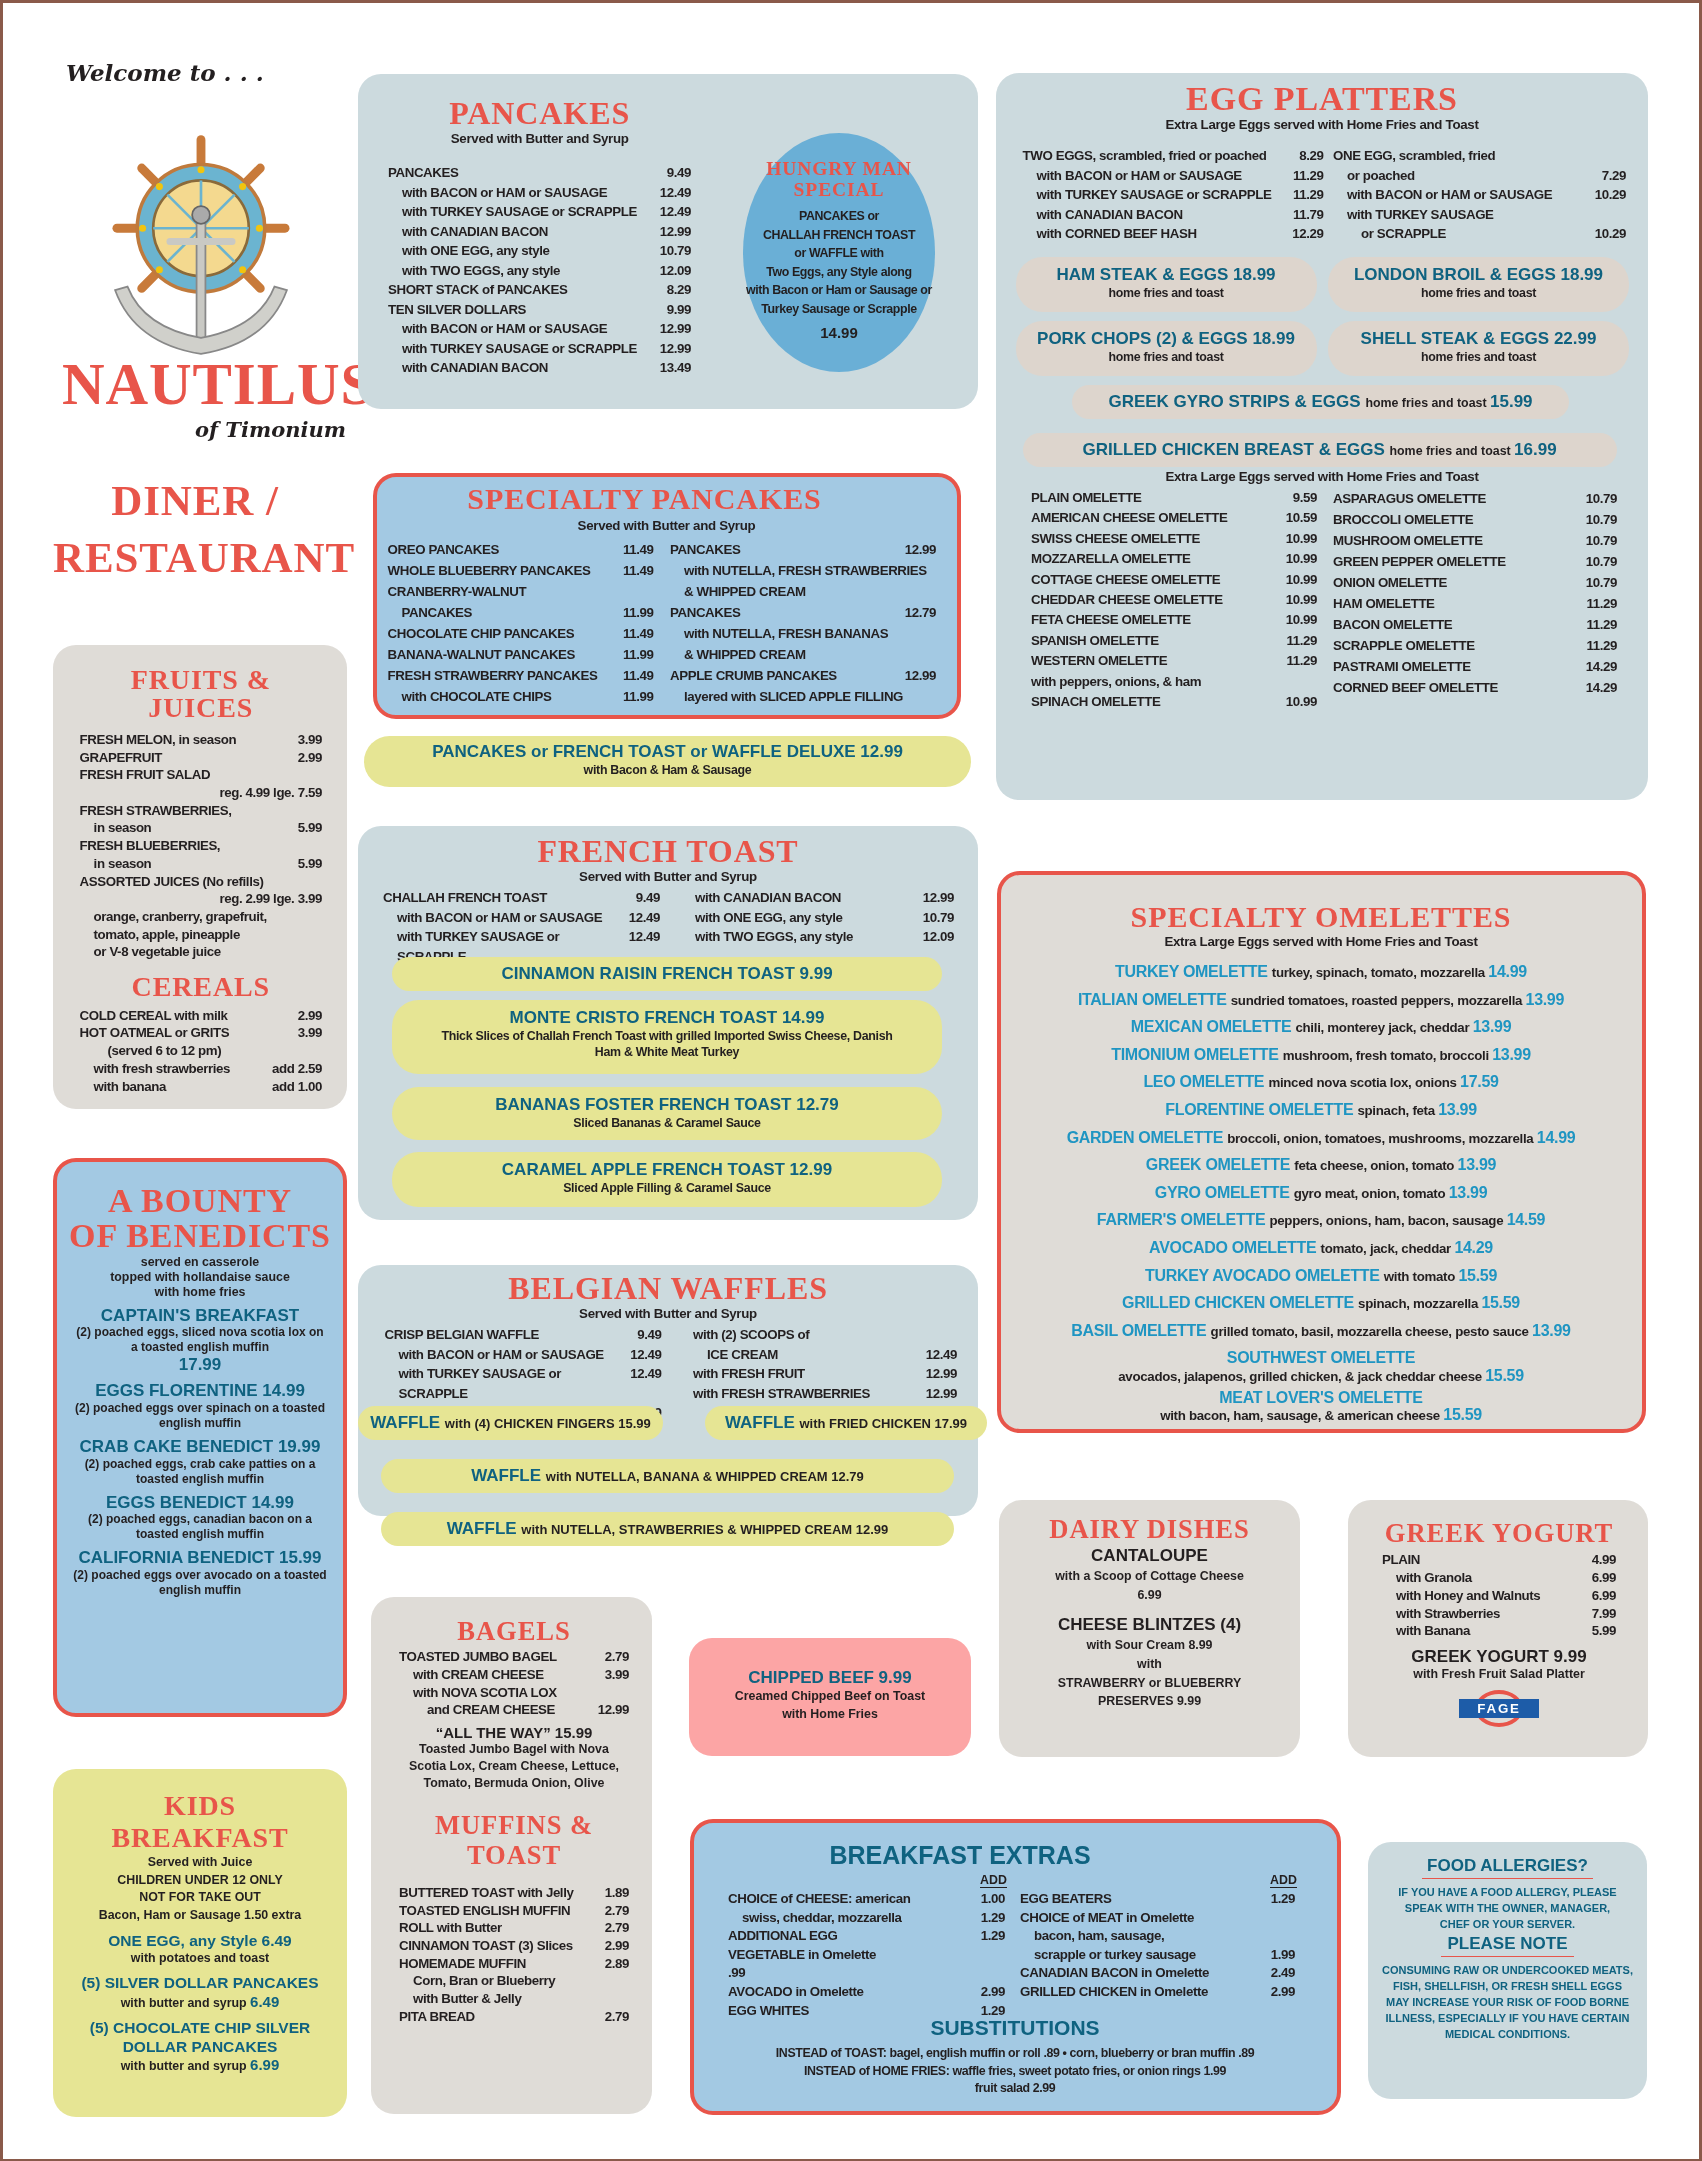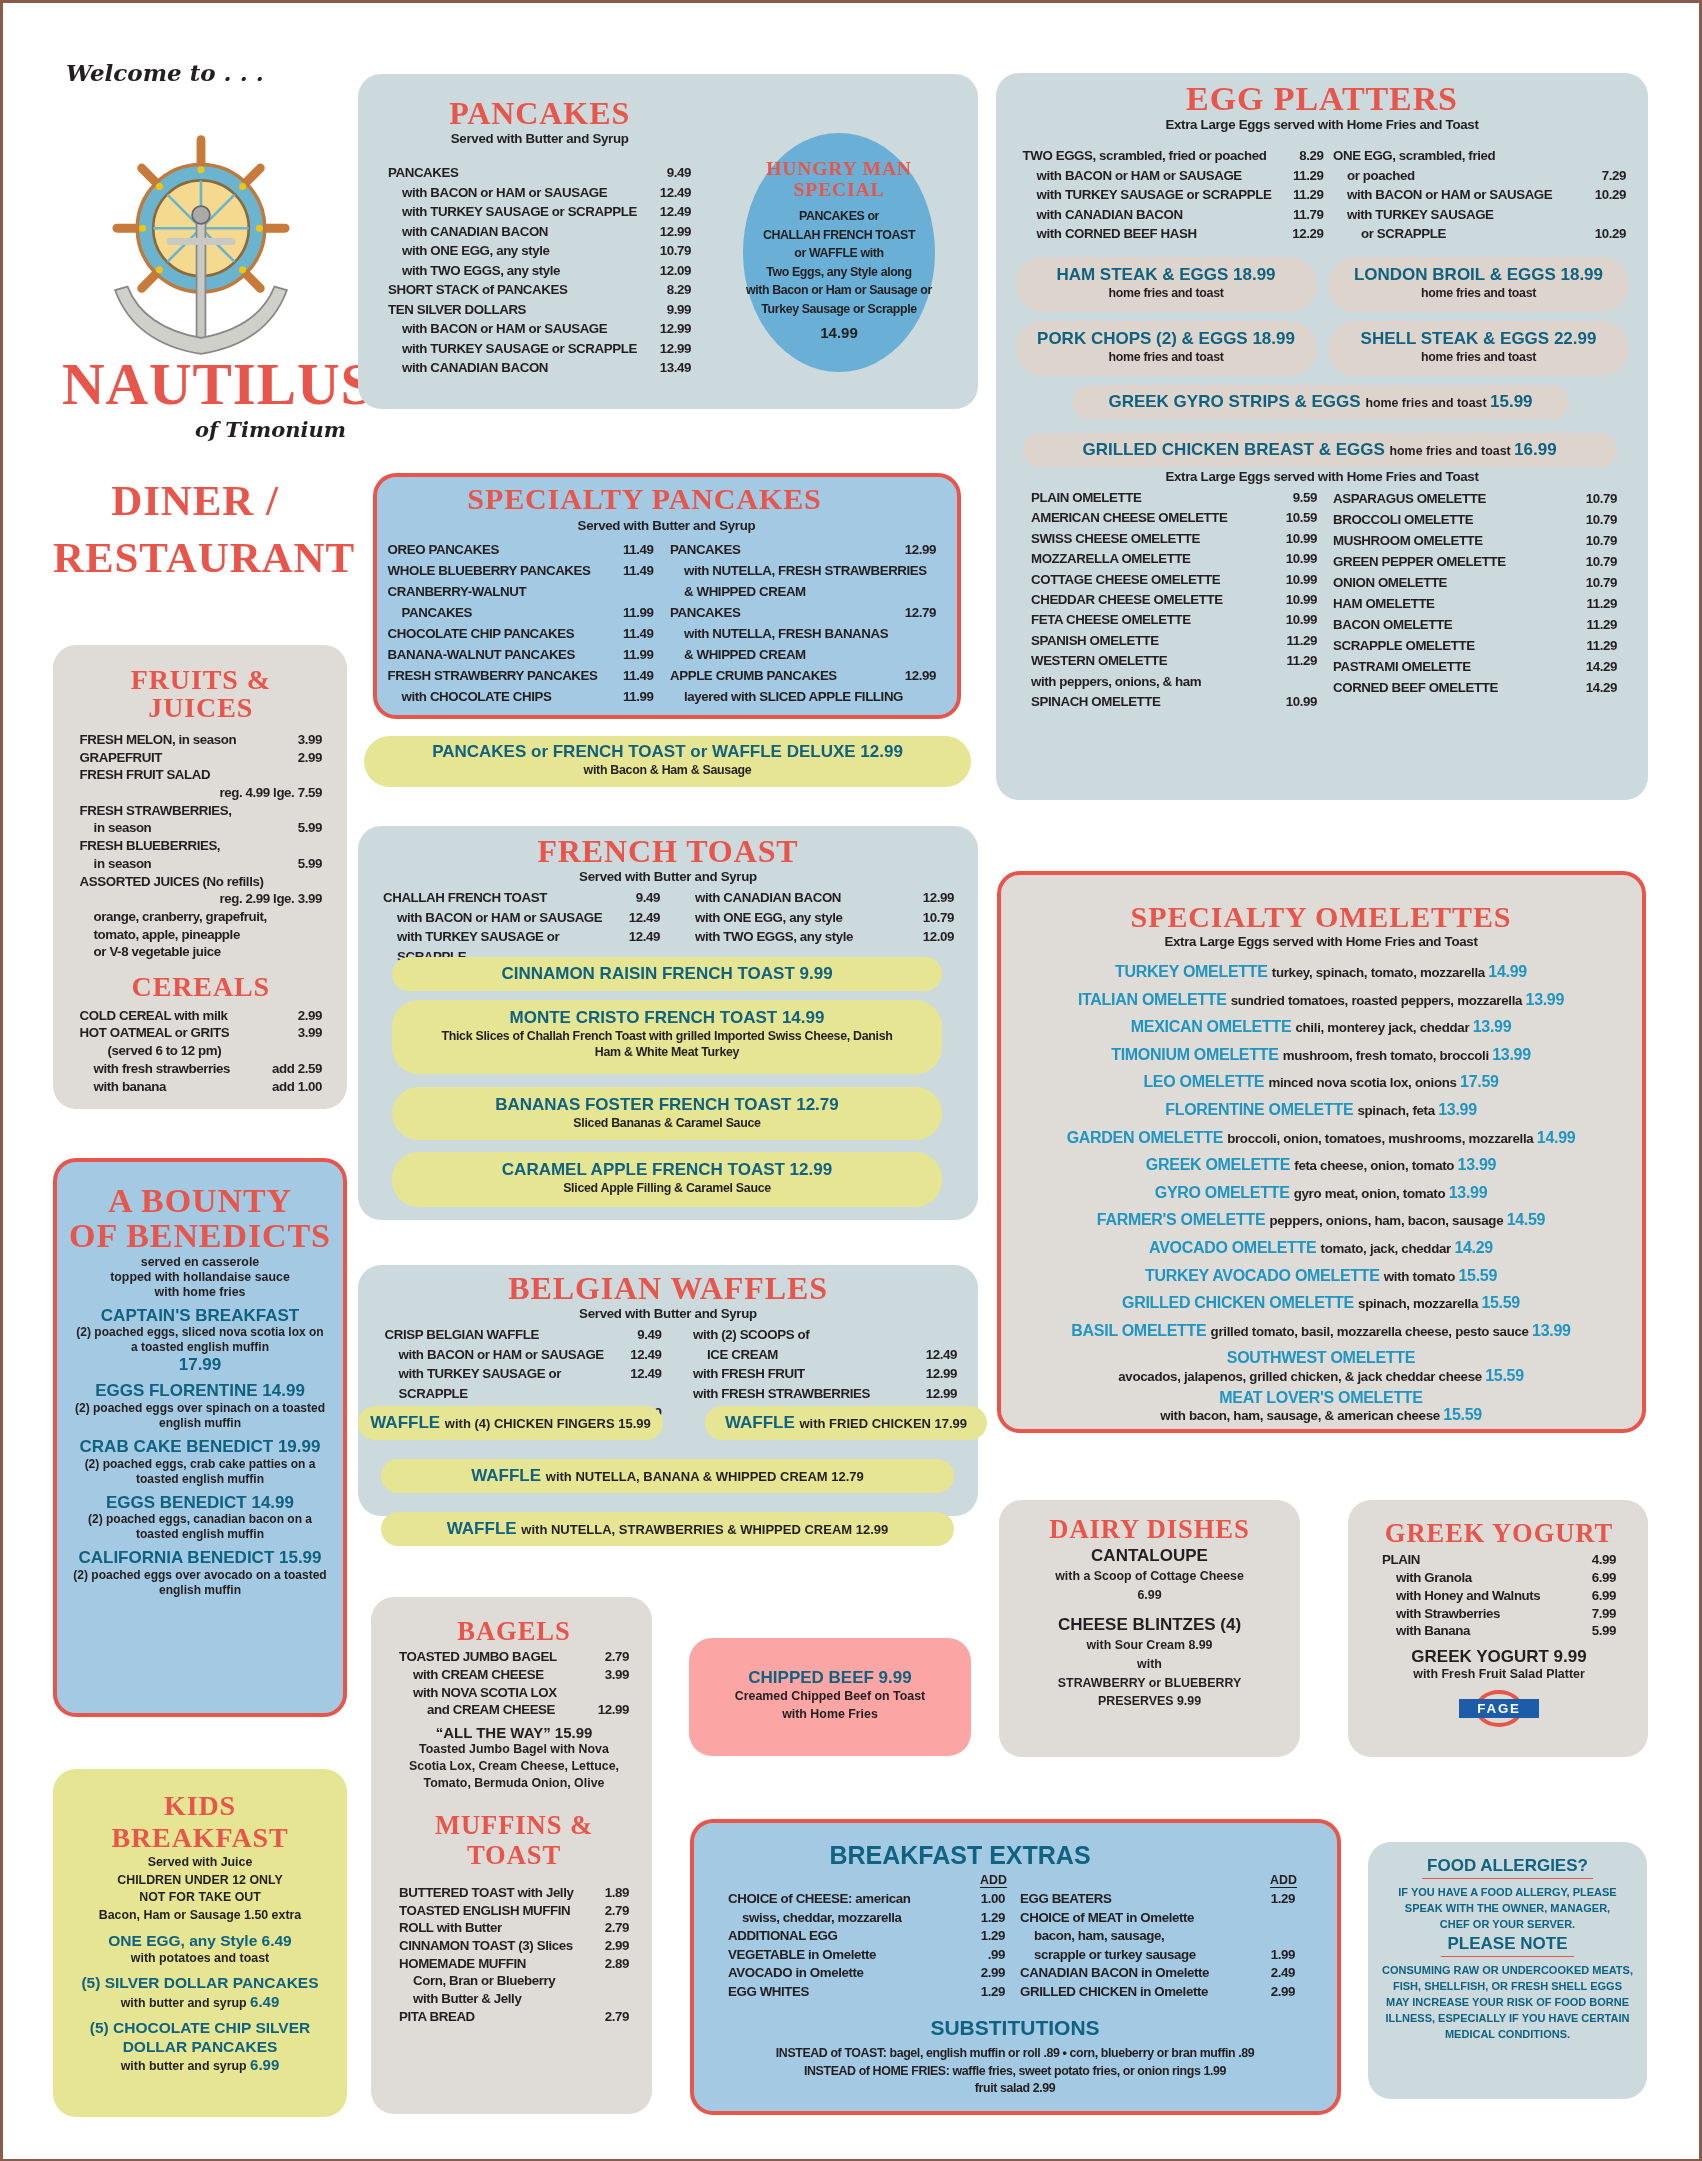--- a/index.html
+++ b/index.html
@@ -762,21 +762,21 @@
         <span>1.00</span>
       </div>
       <div class="row" style="line-height: 18.6px;">
         <span class="ind">swiss, cheddar, mozzarella</span>
         <span>1.29</span>
       </div>
       <div class="row" style="line-height: 18.6px;">
         <span>ADDITIONAL EGG</span>
         <span>1.29</span>
       </div>
-      <div class="row" style="line-height: 18.6px;">
+      <div class="row" style="line-height: 18.6px; flex-direction: column;">
         <span>VEGETABLE in Omelette</span>
         <span>.99</span>
       </div>
       <div class="row" style="line-height: 18.6px;">
         <span>AVOCADO in Omelette</span>
         <span>2.99</span>
       </div>
       <div class="row" style="line-height: 18.6px;">
         <span>EGG WHITES</span>
         <span>1.29</span>

